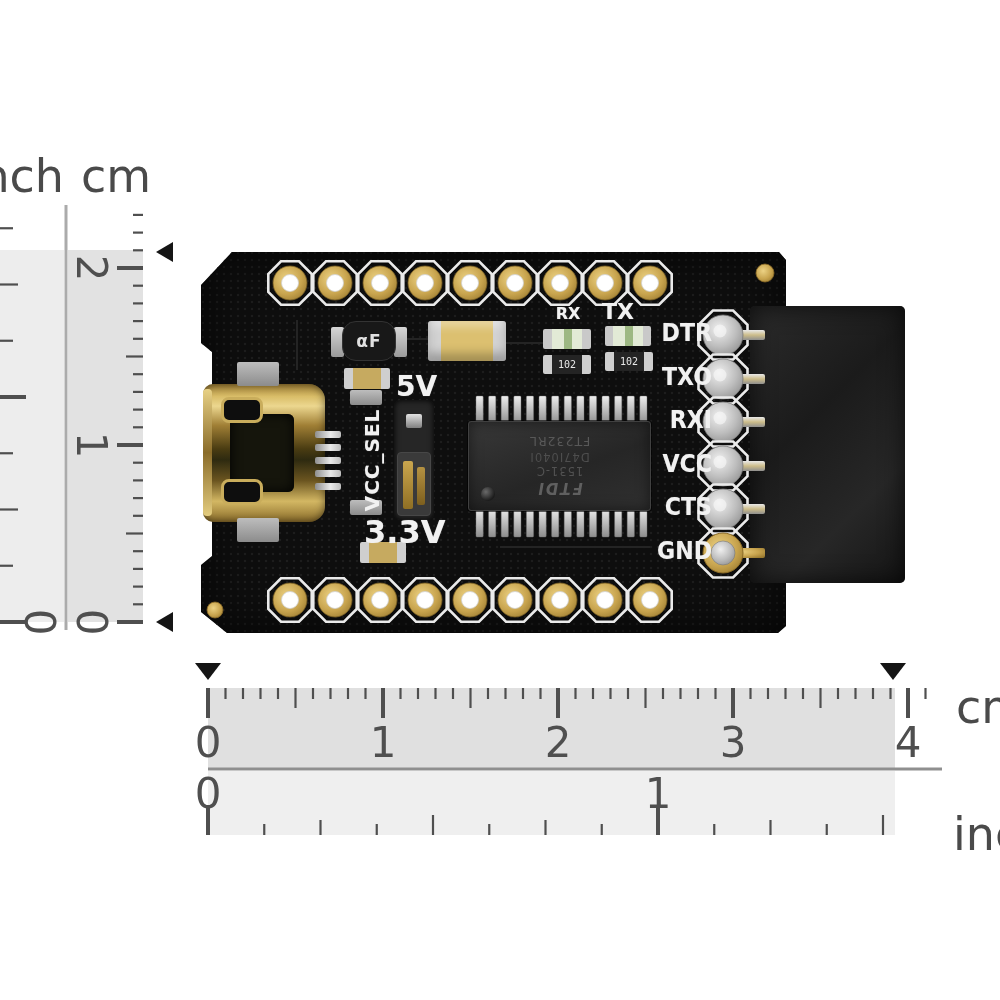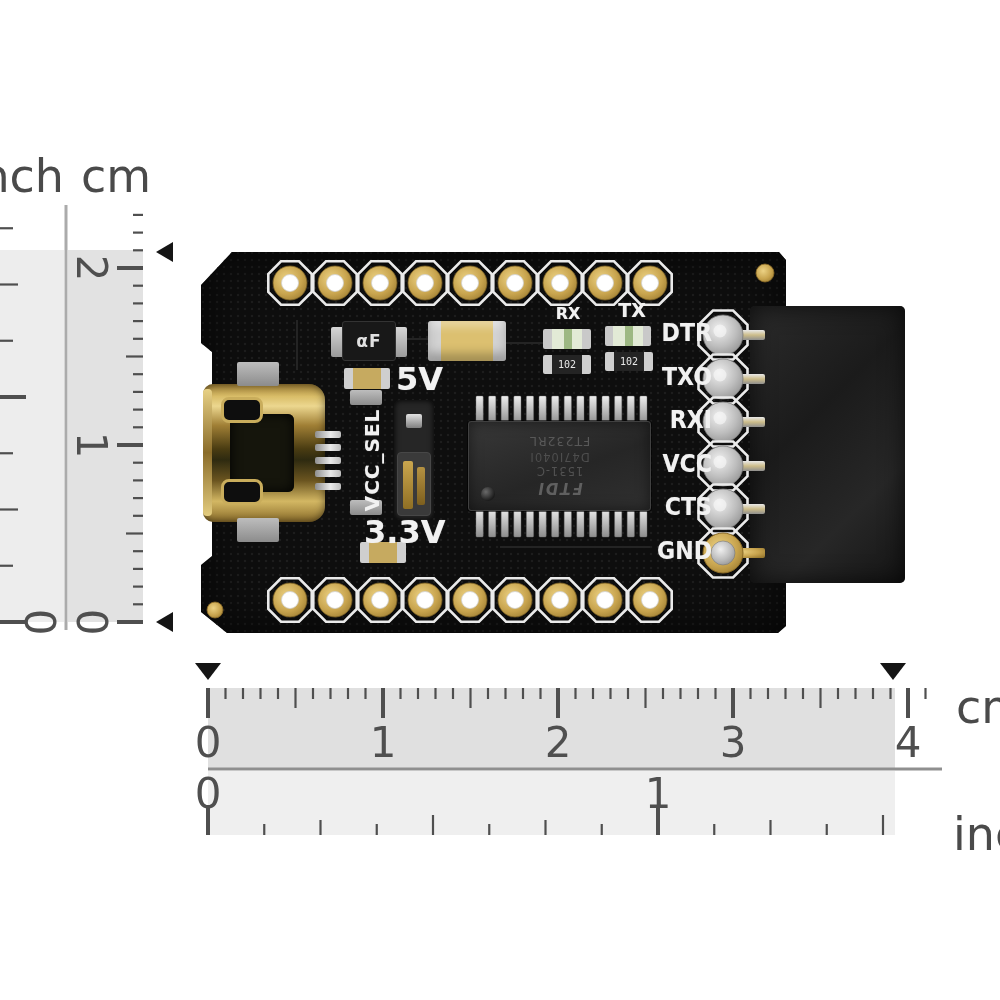--- a/index.html
+++ b/index.html
@@ -36,21 +36,21 @@
     background:#0e0e0e;border:3px solid #c9ad5c;}
   .usb .leg{position:absolute;left:112px;width:26px;height:7px;border-radius:2px;
     background:linear-gradient(90deg,#8f8f8f,#e9e9e9 60%,#bdbdbd);}
   .pad{position:absolute;border-radius:2px;background:linear-gradient(180deg,#bdbdbd,#8c8c8c);}
 
   .fuse{position:absolute;left:331px;top:321px;width:76px;height:42px;}
   .fuse .pL,.fuse .pR{position:absolute;top:6px;width:13px;height:30px;border-radius:2px;
     background:linear-gradient(180deg,#d6d6d6,#9a9a9a);}
   .fuse .pL{left:0;} .fuse .pR{right:0;}
   .fuse .body{position:absolute;left:11px;top:0;width:54px;height:40px;background:#181818;
-    border:1px solid #333;border-radius:3px;color:#e0e0e0;font-size:17px;font-weight:bold;
+    border:1px solid #333;border-radius:14px;color:#e0e0e0;font-size:17px;font-weight:bold;
     display:flex;align-items:center;justify-content:center;letter-spacing:1px;}
 
   .cap2{position:absolute;border-radius:2px;
     background:linear-gradient(90deg,#cfcfcf 0 20%,#c6aa60 20% 80%,#cfcfcf 80%);}
   .capbig{position:absolute;left:428px;top:321px;width:78px;height:40px;border-radius:3px;
     background:linear-gradient(90deg,#d2d2d2 0 17%,#dcc070 17% 83%,#d2d2d2 83%);
     box-shadow:inset 0 -8px 10px rgba(0,0,0,.25), inset 0 6px 8px rgba(255,255,255,.35);}
 
   .led{position:absolute;height:20px;border-radius:2px;
     background:linear-gradient(90deg,#c9c9c9 0 18%,#e2ead6 18% 44%,#9db883 44% 60%,#e2ead6 60% 82%,#c9c9c9 82%);}
@@ -398,22 +398,22 @@
     <div class="dimple"></div>
     <div class="txt">
       <div class="logo">FTDI</div>
       <div class="l1">1531-C</div>
       <div class="l2">D47I040I</div>
       <div class="l3">FT232RL</div>
     </div>
   </div>
 
   <div class="silk" style="left:548px;top:304px;width:40px;font-size:16px">RX</div>
-  <div class="silk" style="left:612px;top:299px;width:40px;font-size:19px">TX</div>
-  <div class="silk" style="left:396px;top:360px;width:40px;font-size:32px">5V</div>
+  <div class="silk" style="left:598px;top:299px;width:40px;font-size:22px">TX</div>
+  <div class="silk" style="left:396px;top:370px;width:40px;font-size:28px">5V</div>
   <div class="silk" style="left:364px;top:513px;width:60px;font-size:32px">3.3V</div>
   <div class="silk" style="left:312px;top:448px;width:120px;font-size:20px;letter-spacing:1px;transform:rotate(-90deg)">VCC_SEL</div>
   <div id="pin-labels">
       <div class="pin-label" style="top: 319px;">DTR</div>
       <div class="pin-label" style="top: 363px;">TXO</div>
       <div class="pin-label" style="top: 406px;">RXI</div>
       <div class="pin-label" style="top: 450px;">VCC</div>
       <div class="pin-label" style="top: 493px;">CTS</div>
       <div class="pin-label" style="top: 537px;">GND</div>
     </div>

